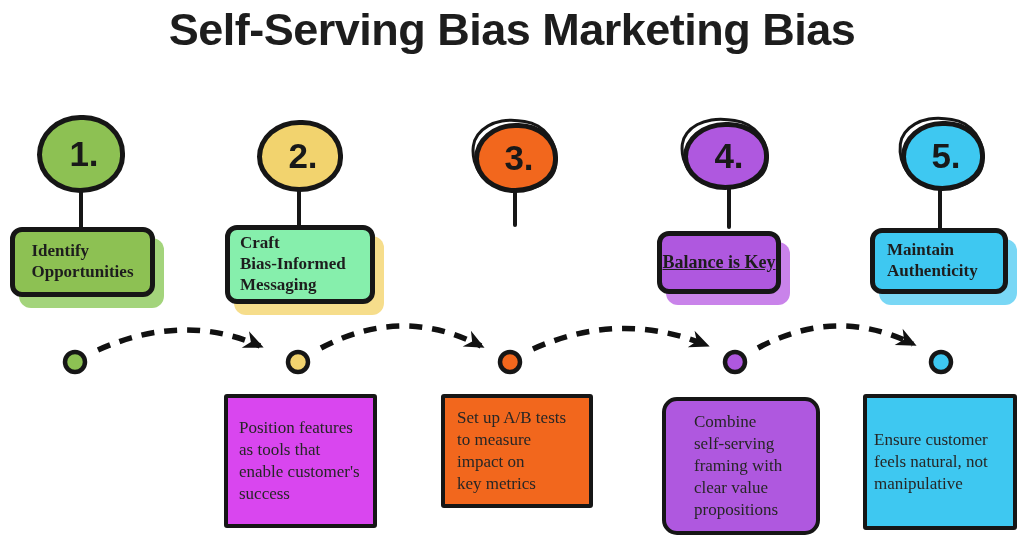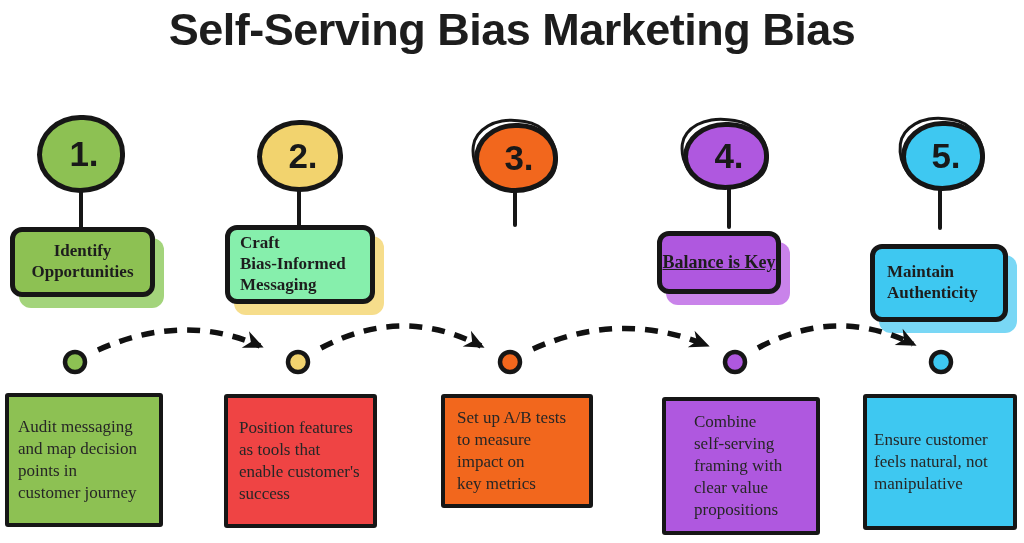--- a/index.html
+++ b/index.html
@@ -42,25 +42,25 @@
   .stem-4{left:727px;top:187px;height:42px;}
   .stem-5{left:938px;top:187px;height:43px;}
   
   .step-box{
     position:absolute;box-sizing:border-box;border:5px solid var(--ink);border-radius:12px;
     display:flex;align-items:center;
     font-family:"Liberation Serif","DejaVu Serif",serif;font-weight:700;font-size:17px;
     line-height:1.22;color:#1d1d1d;white-space:pre-line;
     box-shadow:9px 11px 0 var(--shadow);
   }
-  .box-1{left:10px;top:227px;width:145px;height:70px;justify-content:center;text-align:center;}
+  .box-1{left:10px;top:227px;width:145px;height:70px;justify-content:center;text-align:left;}
   .box-2{left:225px;top:225px;width:150px;height:79px;padding-left:10px;}
   .box-3{left:438px;top:226px;width:155px;height:68px;justify-content:center;font-size:19px;}
   .box-4{left:657px;top:231px;width:124px;height:63px;justify-content:center;font-size:18px;text-decoration:underline;}
-  .box-5{left:870px;top:228px;width:138px;height:78px;padding-left:12px;margin-top:16px;}
+  .box-5{left:870px;top:228px;width:138px;height:66px;padding-left:12px;}
   
   .arrows{position:absolute;left:0;top:0;width:1024px;height:543px;pointer-events:none;}
   
   .note-box{
     position:absolute;box-sizing:border-box;border:4px solid var(--ink);border-radius:3px;
     display:flex;align-items:center;
     font-family:"Liberation Serif","DejaVu Serif",serif;font-size:17px;line-height:1.3;
     color:#262626;white-space:pre-line;
   }
   .note-1{left:5px;top:393px;width:158px;height:134px;padding-left:9px;}
@@ -125,39 +125,33 @@
     <path d="M 321 348 Q 402 305 481 346" fill="none" stroke-width="5.5" stroke-dasharray="13 10" marker-end="url(#ah)" stroke="#111111"></path>
     <path d="M 533 349 Q 620 310 706 345" fill="none" stroke-width="5.5" stroke-dasharray="13 10" marker-end="url(#ah)" stroke="#111111"></path>
     <path d="M 758 348 Q 836 306 913 344" fill="none" stroke-width="5.5" stroke-dasharray="13 10" marker-end="url(#ah)" stroke="#111111"></path>
     <circle cx="75" cy="362" r="10" stroke-width="4.5" stroke="#161616" fill="#8dc153"></circle>
     <circle cx="298" cy="362" r="10" stroke-width="4.5" stroke="#161616" fill="#f2d36e"></circle>
     <circle cx="510" cy="362" r="10" stroke-width="4.5" stroke="#161616" fill="#f2671d"></circle>
     <circle cx="735" cy="362" r="10" stroke-width="4.5" stroke="#161616" fill="#af58df"></circle>
     <circle cx="941" cy="362" r="10" stroke-width="4.5" stroke="#161616" fill="#3ec8f1"></circle>
   </svg>
 
-  <div class="note-box note-1" style="background: rgb(141, 193, 83);">
-    <span>Audit messaging
-and map decision
-points in
-customer journey</span>
-  </div>
-  <div class="note-box note-2" style="background: #ef4444;">
+  <div class="note-box note-2" style="background: #d946ef;">
     <span>Position features
 as tools that
 enable customer's
 success</span>
   </div>
   <div class="note-box note-3" style="background: rgb(242, 103, 29);">
     <span>Set up A/B tests
 to measure
 impact on
 key metrics</span>
   </div>
-  <div class="note-box note-4" style="background: rgb(175, 88, 223);">
+  <div class="note-box note-4" style="background: rgb(175, 88, 223); border-radius: 15px;">
     <span>Combine
 self-serving
 framing with
 clear value
 propositions</span>
   </div>
   <div class="note-box note-5" style="background: rgb(62, 200, 241);">
     <span>Ensure customer
 feels natural, not
 manipulative</span>

